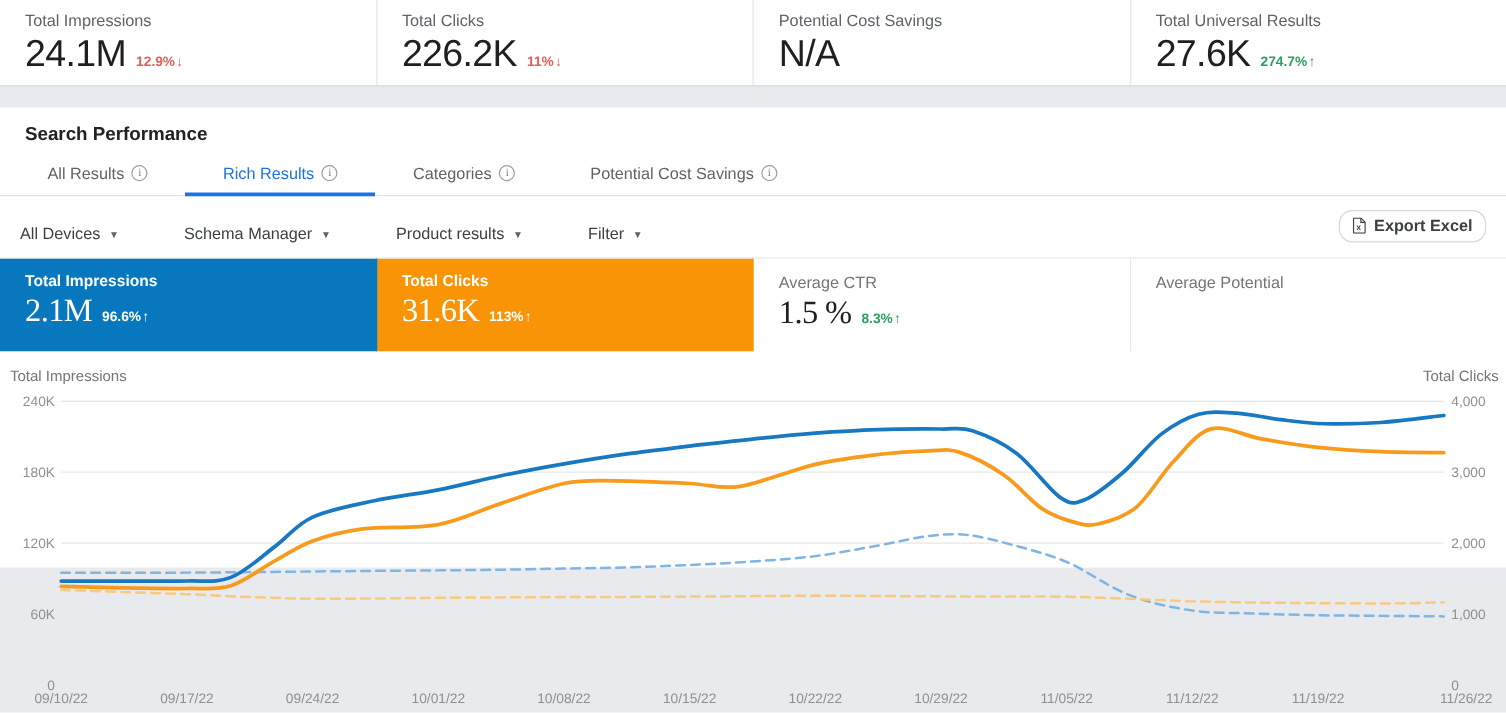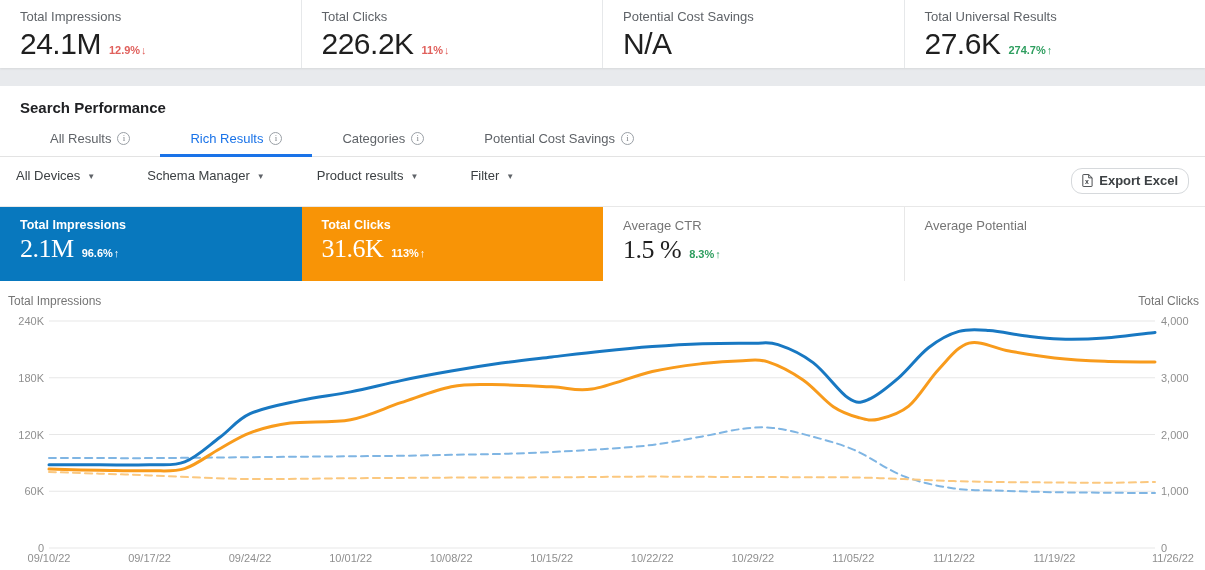--- a/index.html
+++ b/index.html
@@ -15,33 +15,33 @@
   .kpi-card { flex:1; padding:9px 20px 0; border-right:1px solid #e6e8ea; }
   .kpi-card:last-child { border-right:none; }
   .kpi-title { font-size:13px; color:#5f6368; margin-bottom:3px; }
   .value-row { display:flex; align-items:baseline; gap:8px; }
   .kpi-value { font-size:30px; letter-spacing:-.5px; color:#1f1f1f; }
   .delta { font-size:11px; font-weight:bold; white-space:nowrap; }
   .delta .arrow { margin-left:1px; font-weight:normal; }
   .delta.up { color:#2e9e5f; }
   .delta.down { color:#e0605c; }
   
-  .panel { margin-top:18px; background:#fff; height:484px; }
+  .panel { margin-top:18px; background:#fff; height:368px; }
   .panel-title { margin:0; padding:13px 20px 7px; font-size:15px; font-weight:bold; color:#202124; }
   
-  .tabs { display:flex; padding-left:20px; border-bottom:1px solid #e3e3e3; }
+  .tabs { display:flex; padding-left:8px; border-bottom:1px solid #e3e3e3; }
   .tab { position:relative; display:flex; align-items:center; gap:6px;
          padding:8px 30px 10px; font-size:13px; color:#5f6368; cursor:pointer; }
   .tab.active { color:#1a73e8; }
   .tab.active::after { content:""; position:absolute; left:0; right:0; bottom:-1px; height:3px; background:#1a73e8; }
   .info-icon { display:inline-flex; align-items:center; justify-content:center;
                width:13px; height:13px; border:1px solid #9aa0a6; border-radius:50%;
                font-size:9px; line-height:1; color:#80868b; font-family:"Liberation Serif", serif; }
   
-  .filter-bar { display:flex; align-items:flex-start; padding:11px 16px 12px; gap:52px; }
+  .filter-bar { display:flex; align-items:flex-end; padding:11px 16px 12px; gap:52px; }
   .filter-item { font-size:13px; color:#3c4043; cursor:pointer; white-space:nowrap; }
   .caret { font-size:8px; color:#5f6368; margin-left:7px; vertical-align:1px; }
   .export-btn { margin-left:auto; display:flex; align-items:center; gap:6px;
                 background:#fff; border:1px solid #d6d9dc; border-radius:11px;
                 padding:4px 10px 5px; font-size:13px; font-weight:bold; color:#3c4043; cursor:pointer; }
   
   .metric-row { display:flex; border-top:1px solid #e8e8e8; height:75px; }
   .metric-card { flex:1; padding:11px 20px 0; border-right:1px solid #e8e8e8; background:#fff; cursor:pointer; }
   .metric-card:last-child { border-right:none; }
   .metric-card .m-title { font-size:13px; color:#757575; margin-bottom:2px; }

